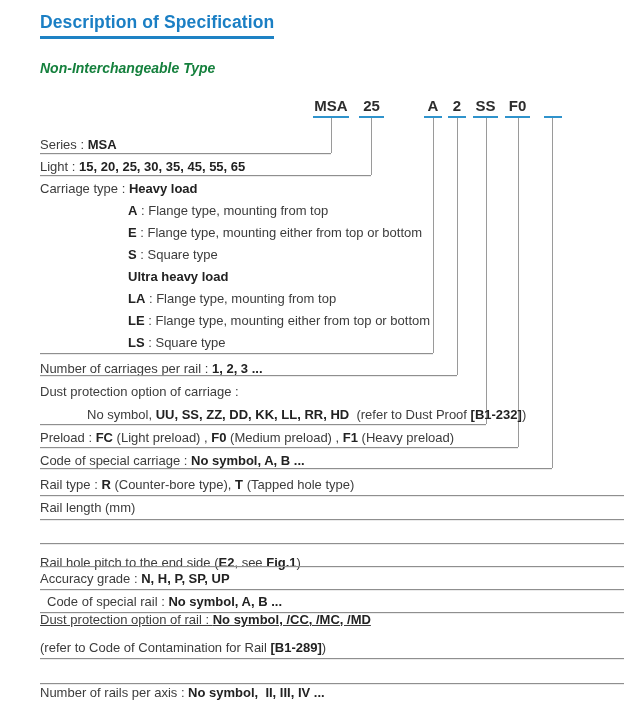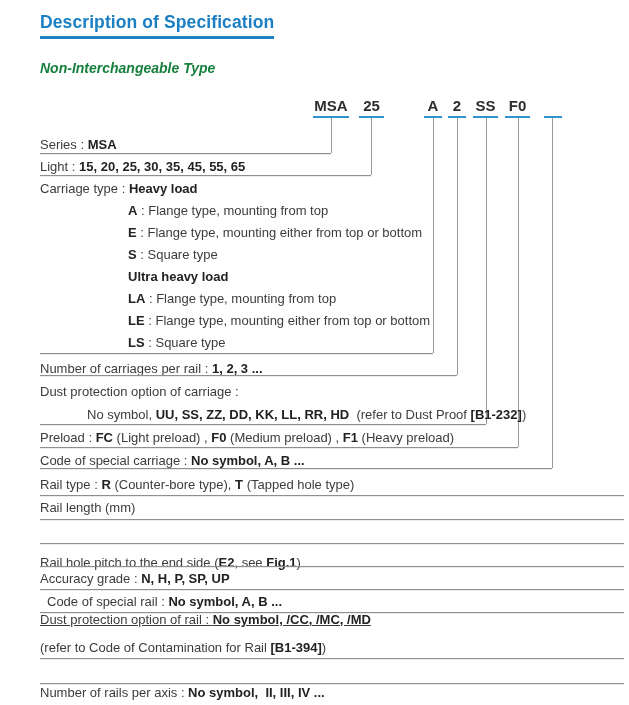--- a/index.html
+++ b/index.html
@@ -73,21 +73,21 @@
   <div class="row" style="top:384px;"><span>Dust protection option of carriage : </span></div>
   <div class="row" style="top:407px;margin-left:47px;"><span>No symbol, </span><span class="b">UU, SS, ZZ, DD, KK, LL, RR, HD</span><span>  (refer to Dust Proof </span><span class="b">[B1-232]</span><span>)</span></div>
   <div class="row" style="top:430px;"><span>Preload : </span><span class="b">FC</span><span> (Light preload) , </span><span class="b">F0</span><span> (Medium preload) , </span><span class="b">F1</span><span> (Heavy preload)</span></div>
   <div class="row" style="top:453px;"><span>Code of special carriage : </span><span class="b">No symbol, A, B ...</span></div>
   <div class="row" style="top:477px;"><span>Rail type : </span><span class="b">R</span><span> (Counter-bore type), </span><span class="b">T</span><span> (Tapped hole type)</span></div>
   <div class="row" style="top:500px;"><span>Rail length (mm)</span></div>
   <div class="row" style="top:532px;margin-top:23px;"><span>Rail hole pitch to the end side (</span><span class="b">E2</span><span>, see </span><span class="b">Fig.1</span><span>)</span></div>
   <div class="row" style="top:571px;"><span>Accuracy grade : </span><span class="b">N, H, P, SP, UP</span></div>
   <div class="row" style="top:594px;margin-left:7px;"><span>Code of special rail : </span><span class="b">No symbol, A, B ...</span></div>
   <div class="row" style="top:612px;text-decoration:underline;"><span>Dust protection option of rail : </span><span class="b">No symbol, /CC, /MC, /MD</span></div>
-  <div class="row" style="top:640px;"><span>(refer to Code of Contamination for Rail </span><span class="b">[B1-394]</span><span>)</span></div>
+  <div class="row" style="top:640px;"><span>(refer to Code of Contamination for Rail </span><span class="b">[B1-289]</span><span>)</span></div>
   <div class="row" style="top:663px;margin-top:22px;"><span>Number of rails per axis : </span><span class="b">No symbol,  II, III, IV ...</span></div>
 
   <div class="rule" style="left:40px;top:153px;width:291px;"></div>
   <div class="rule" style="left:40px;top:175px;width:331px;"></div>
   <div class="rule" style="left:40px;top:353px;width:393px;"></div>
   <div class="rule" style="left:40px;top:375px;width:417px;"></div>
   <div class="rule" style="left:40px;top:424px;width:446px;"></div>
   <div class="rule" style="left:40px;top:447px;width:478px;"></div>
   <div class="rule" style="left:40px;top:468px;width:512px;"></div>
   <div class="rule" style="left:40px;top:495px;width:589px;"></div>

